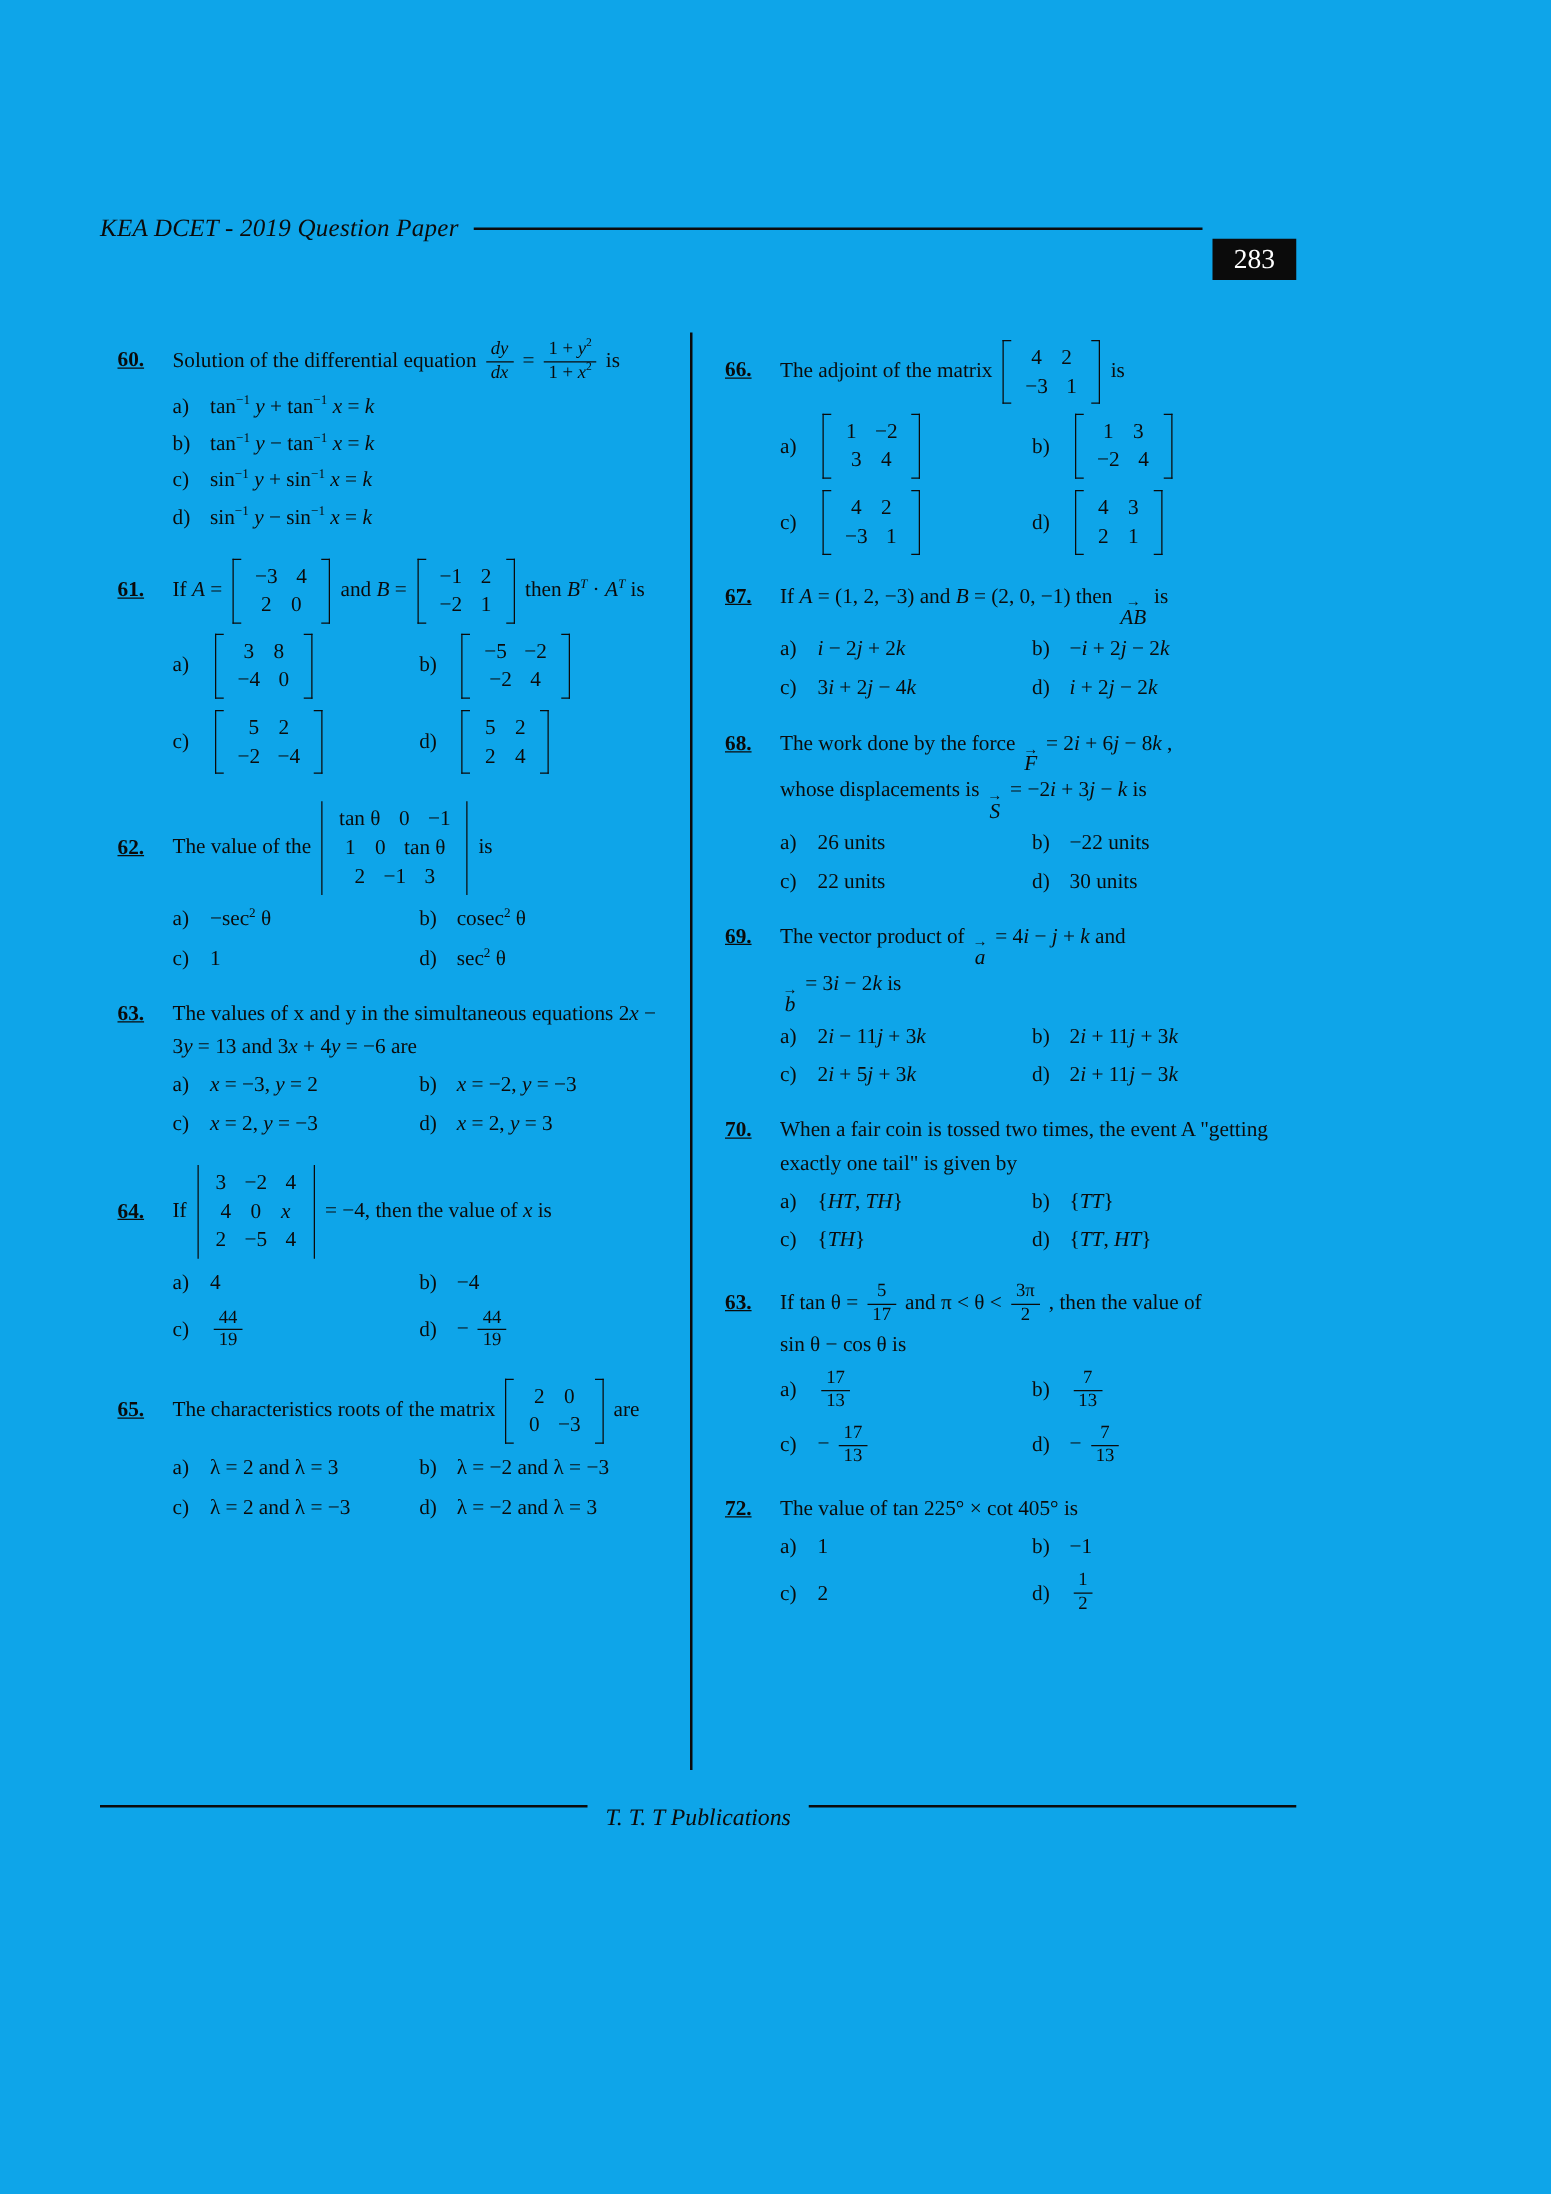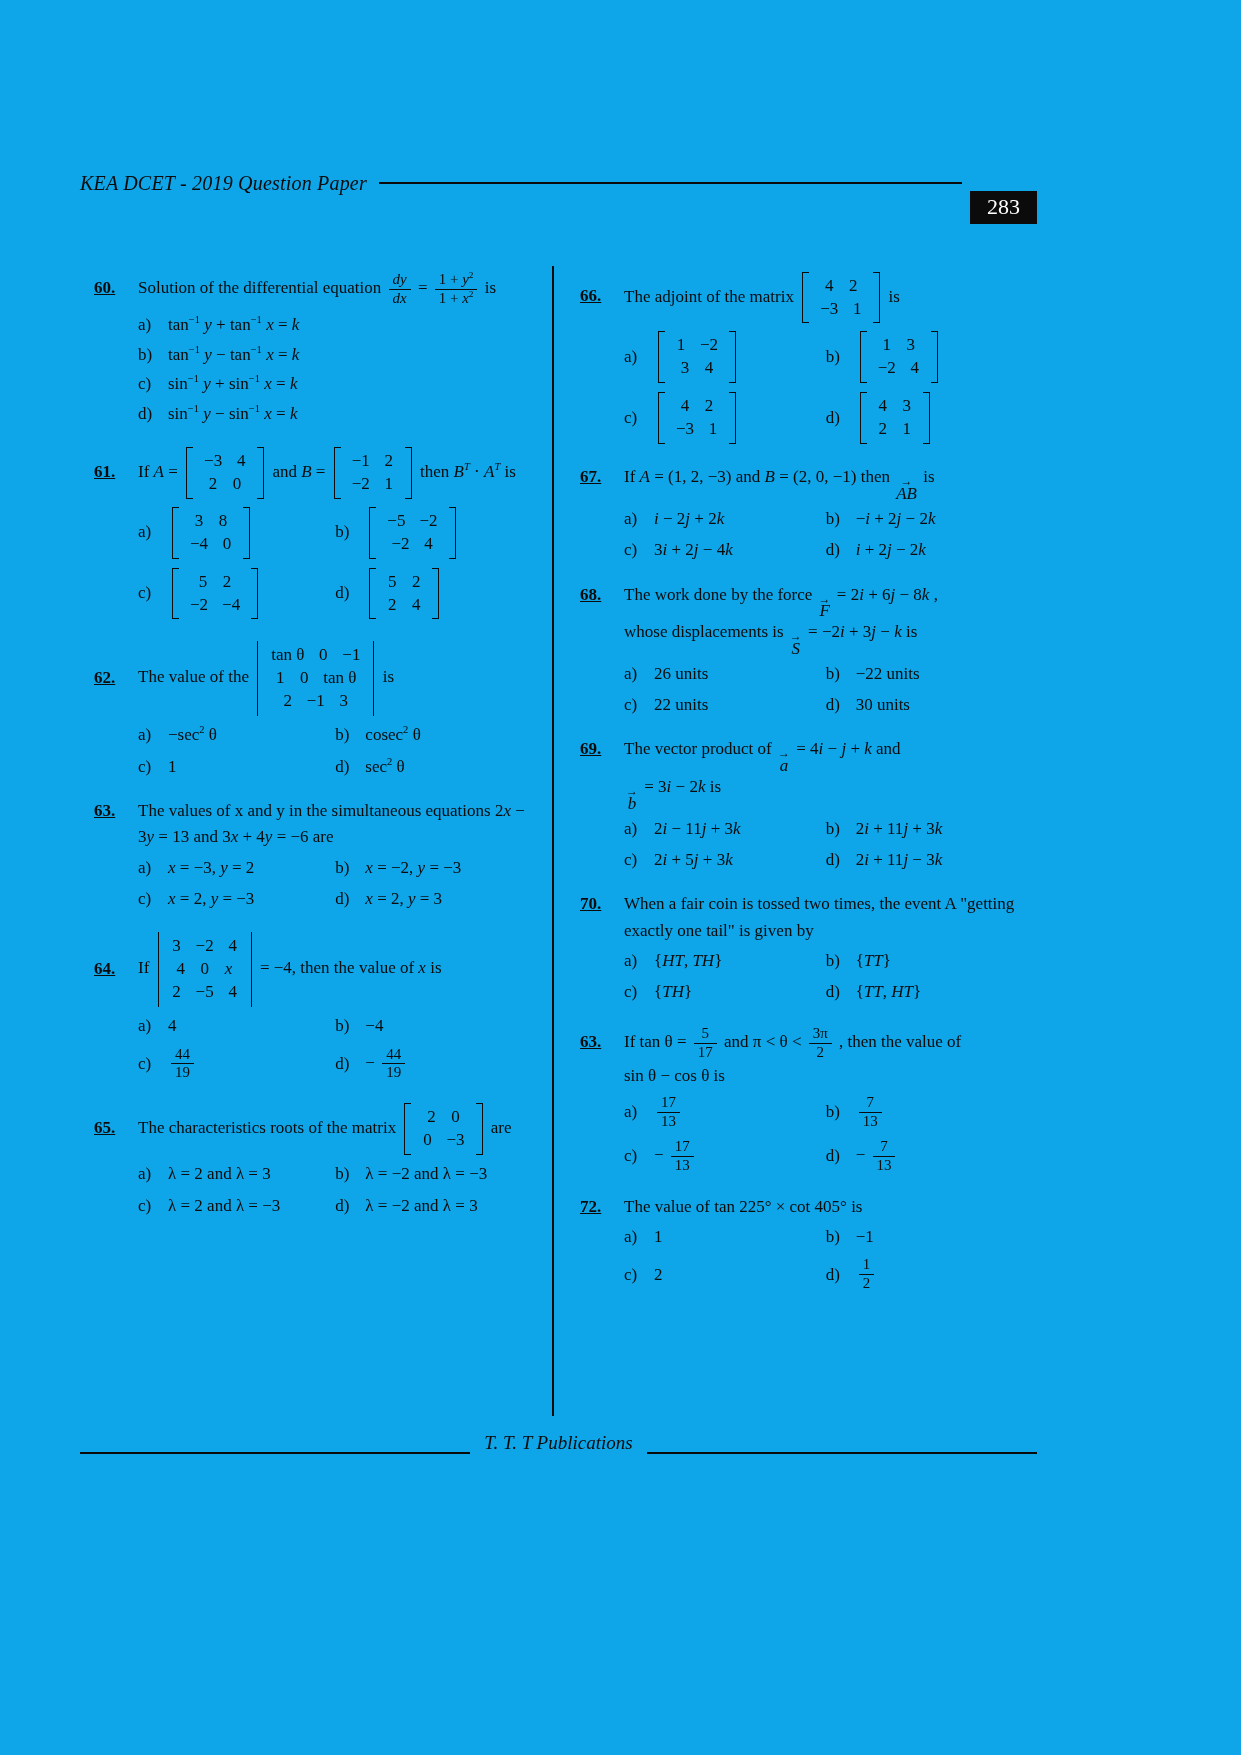--- a/index.html
+++ b/index.html
@@ -52,21 +52,21 @@
   .det::before { border-left:1.5px solid #0b0b0b; }
   .det::after  { border-right:1.5px solid #0b0b0b; }
   .mbody { display:flex; flex-direction:column; padding:3px 4px; justify-content:center; }
   .mrow { display:flex; justify-content:center; }
   .mcell { min-width:24px; text-align:center; padding:0 7px; }
   .vec { display:inline-flex; flex-direction:column; align-items:center; line-height:1; vertical-align:-3px; margin:0 2px; }
   .varrow { font-size:12px; line-height:0.55; }
   .vbase { font-style:italic;text-align:center; }
 
   
-  .page-footer { display:flex; align-items:flex-end; width:957px; margin-top:16px; }
+  .page-footer { display:flex; align-items:flex-start; width:957px; margin-top:28px; }
   .footer-rule { flex:1; height:2px; background:#0b0b0b; }
   .footer-text { font-style:italic; font-size:19px; padding:0 14px; white-space:nowrap; }
 </style>
 </head>
 <body>
 
 <div class="page">
   <div class="content">
 
     <div class="page-header">

